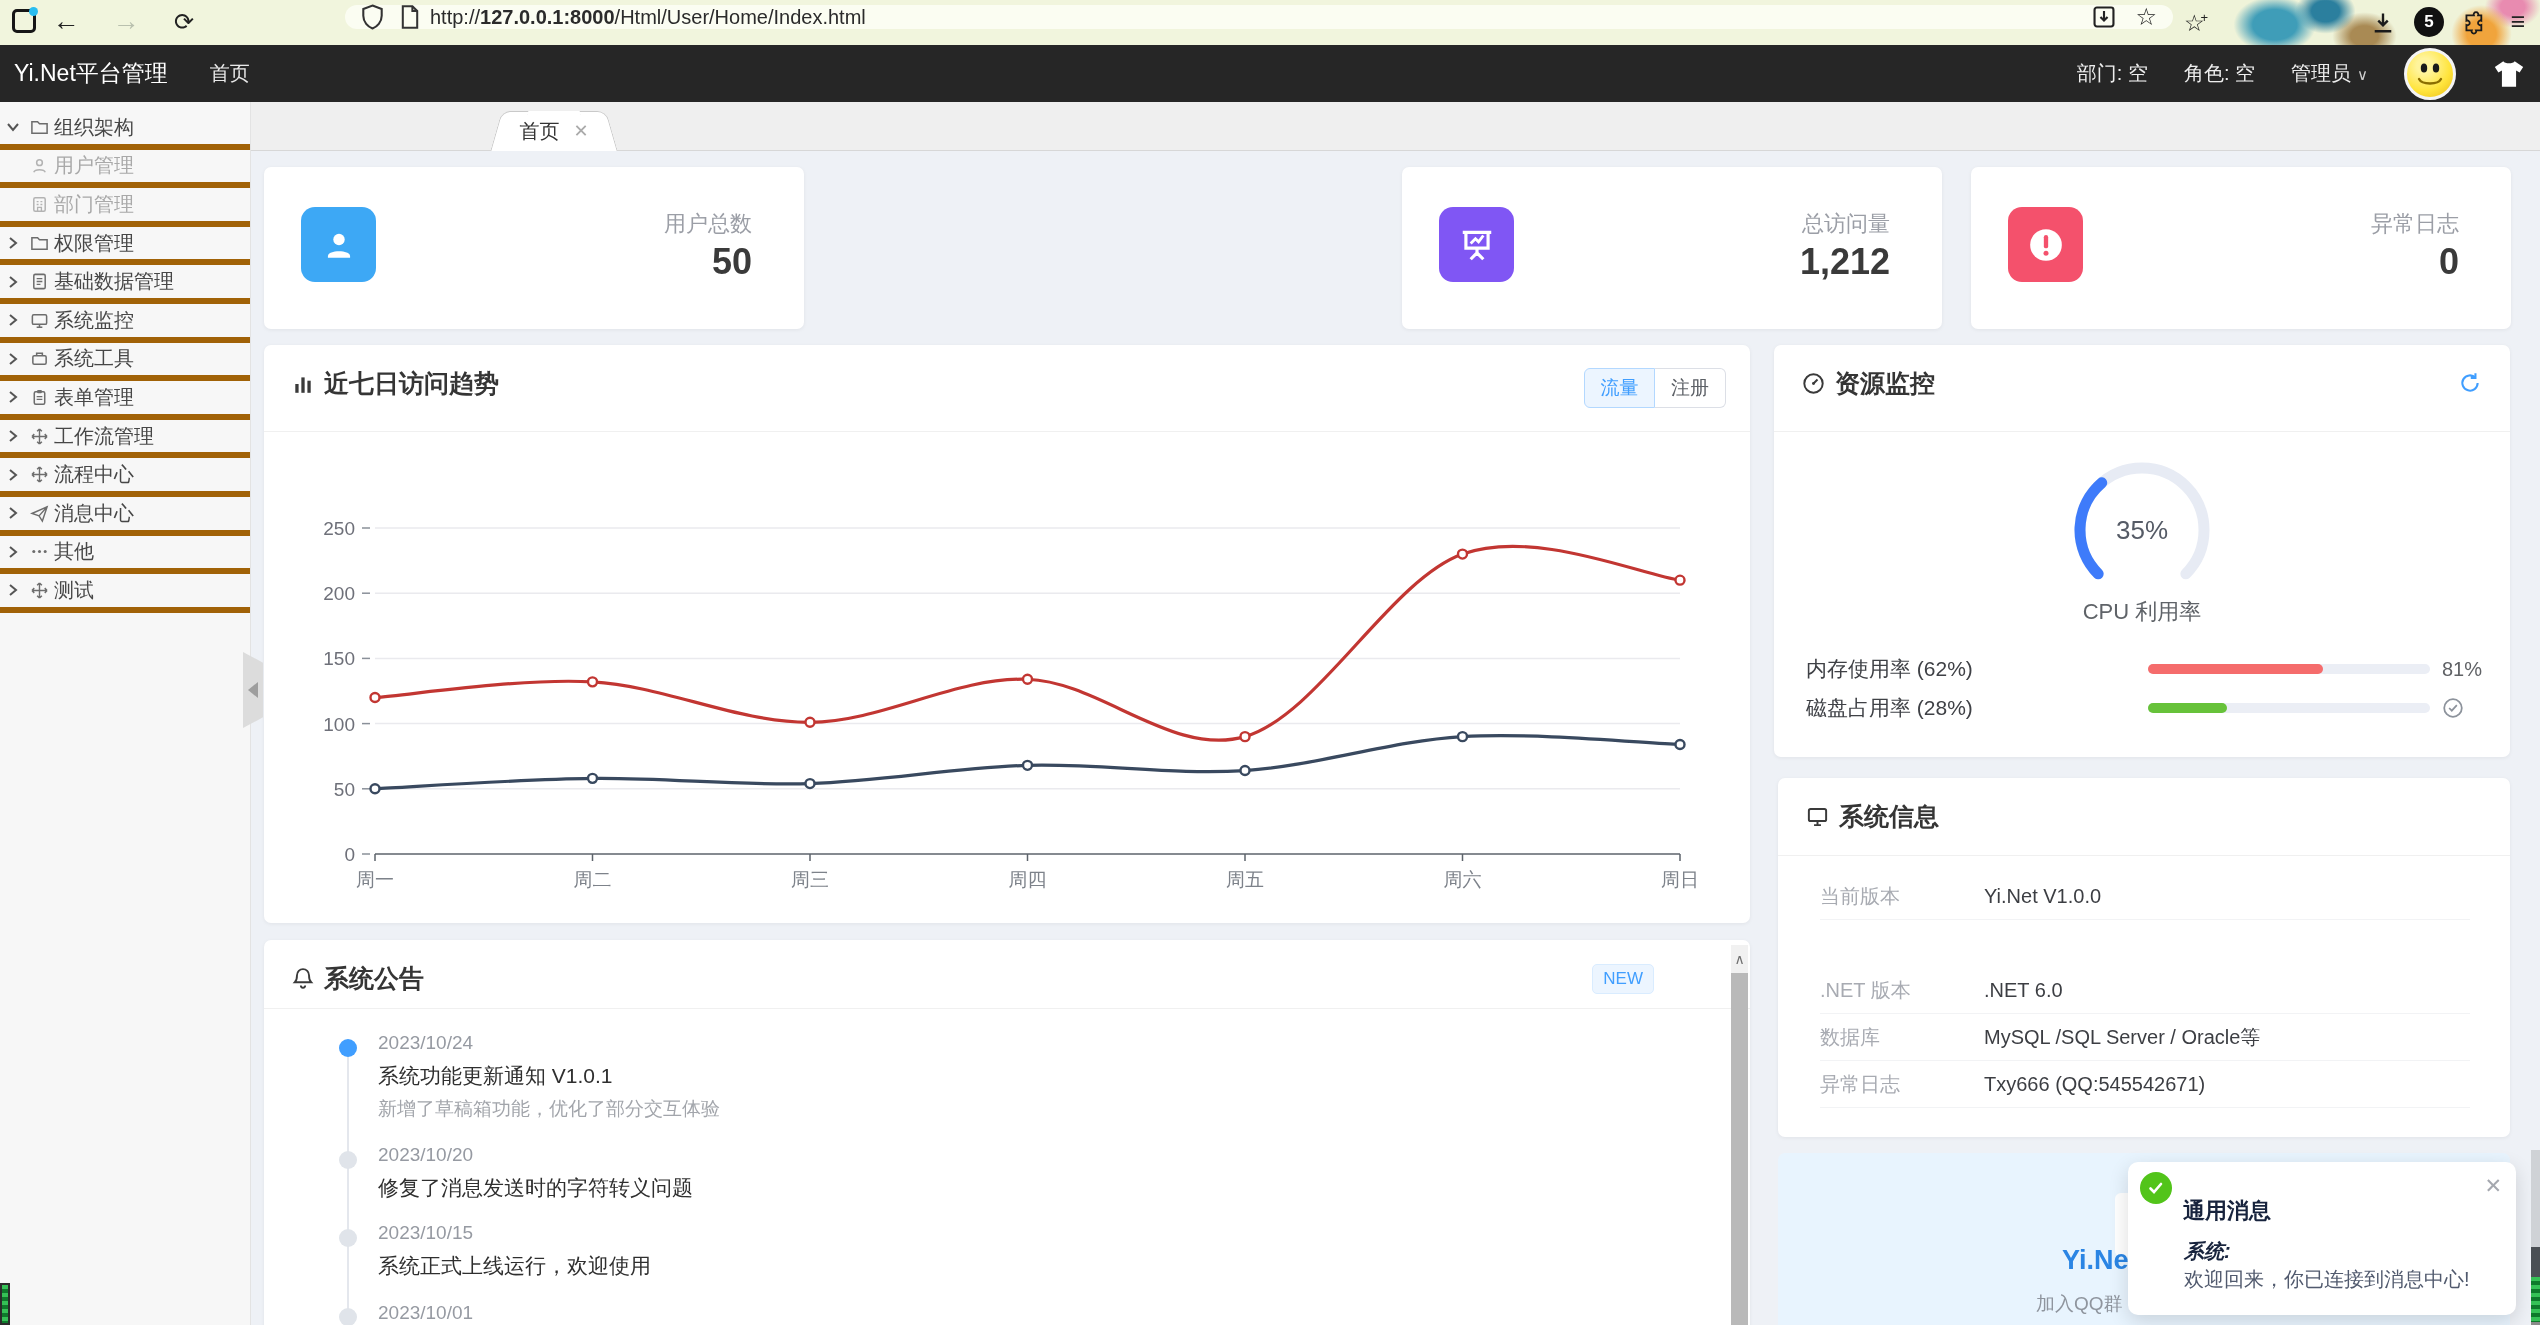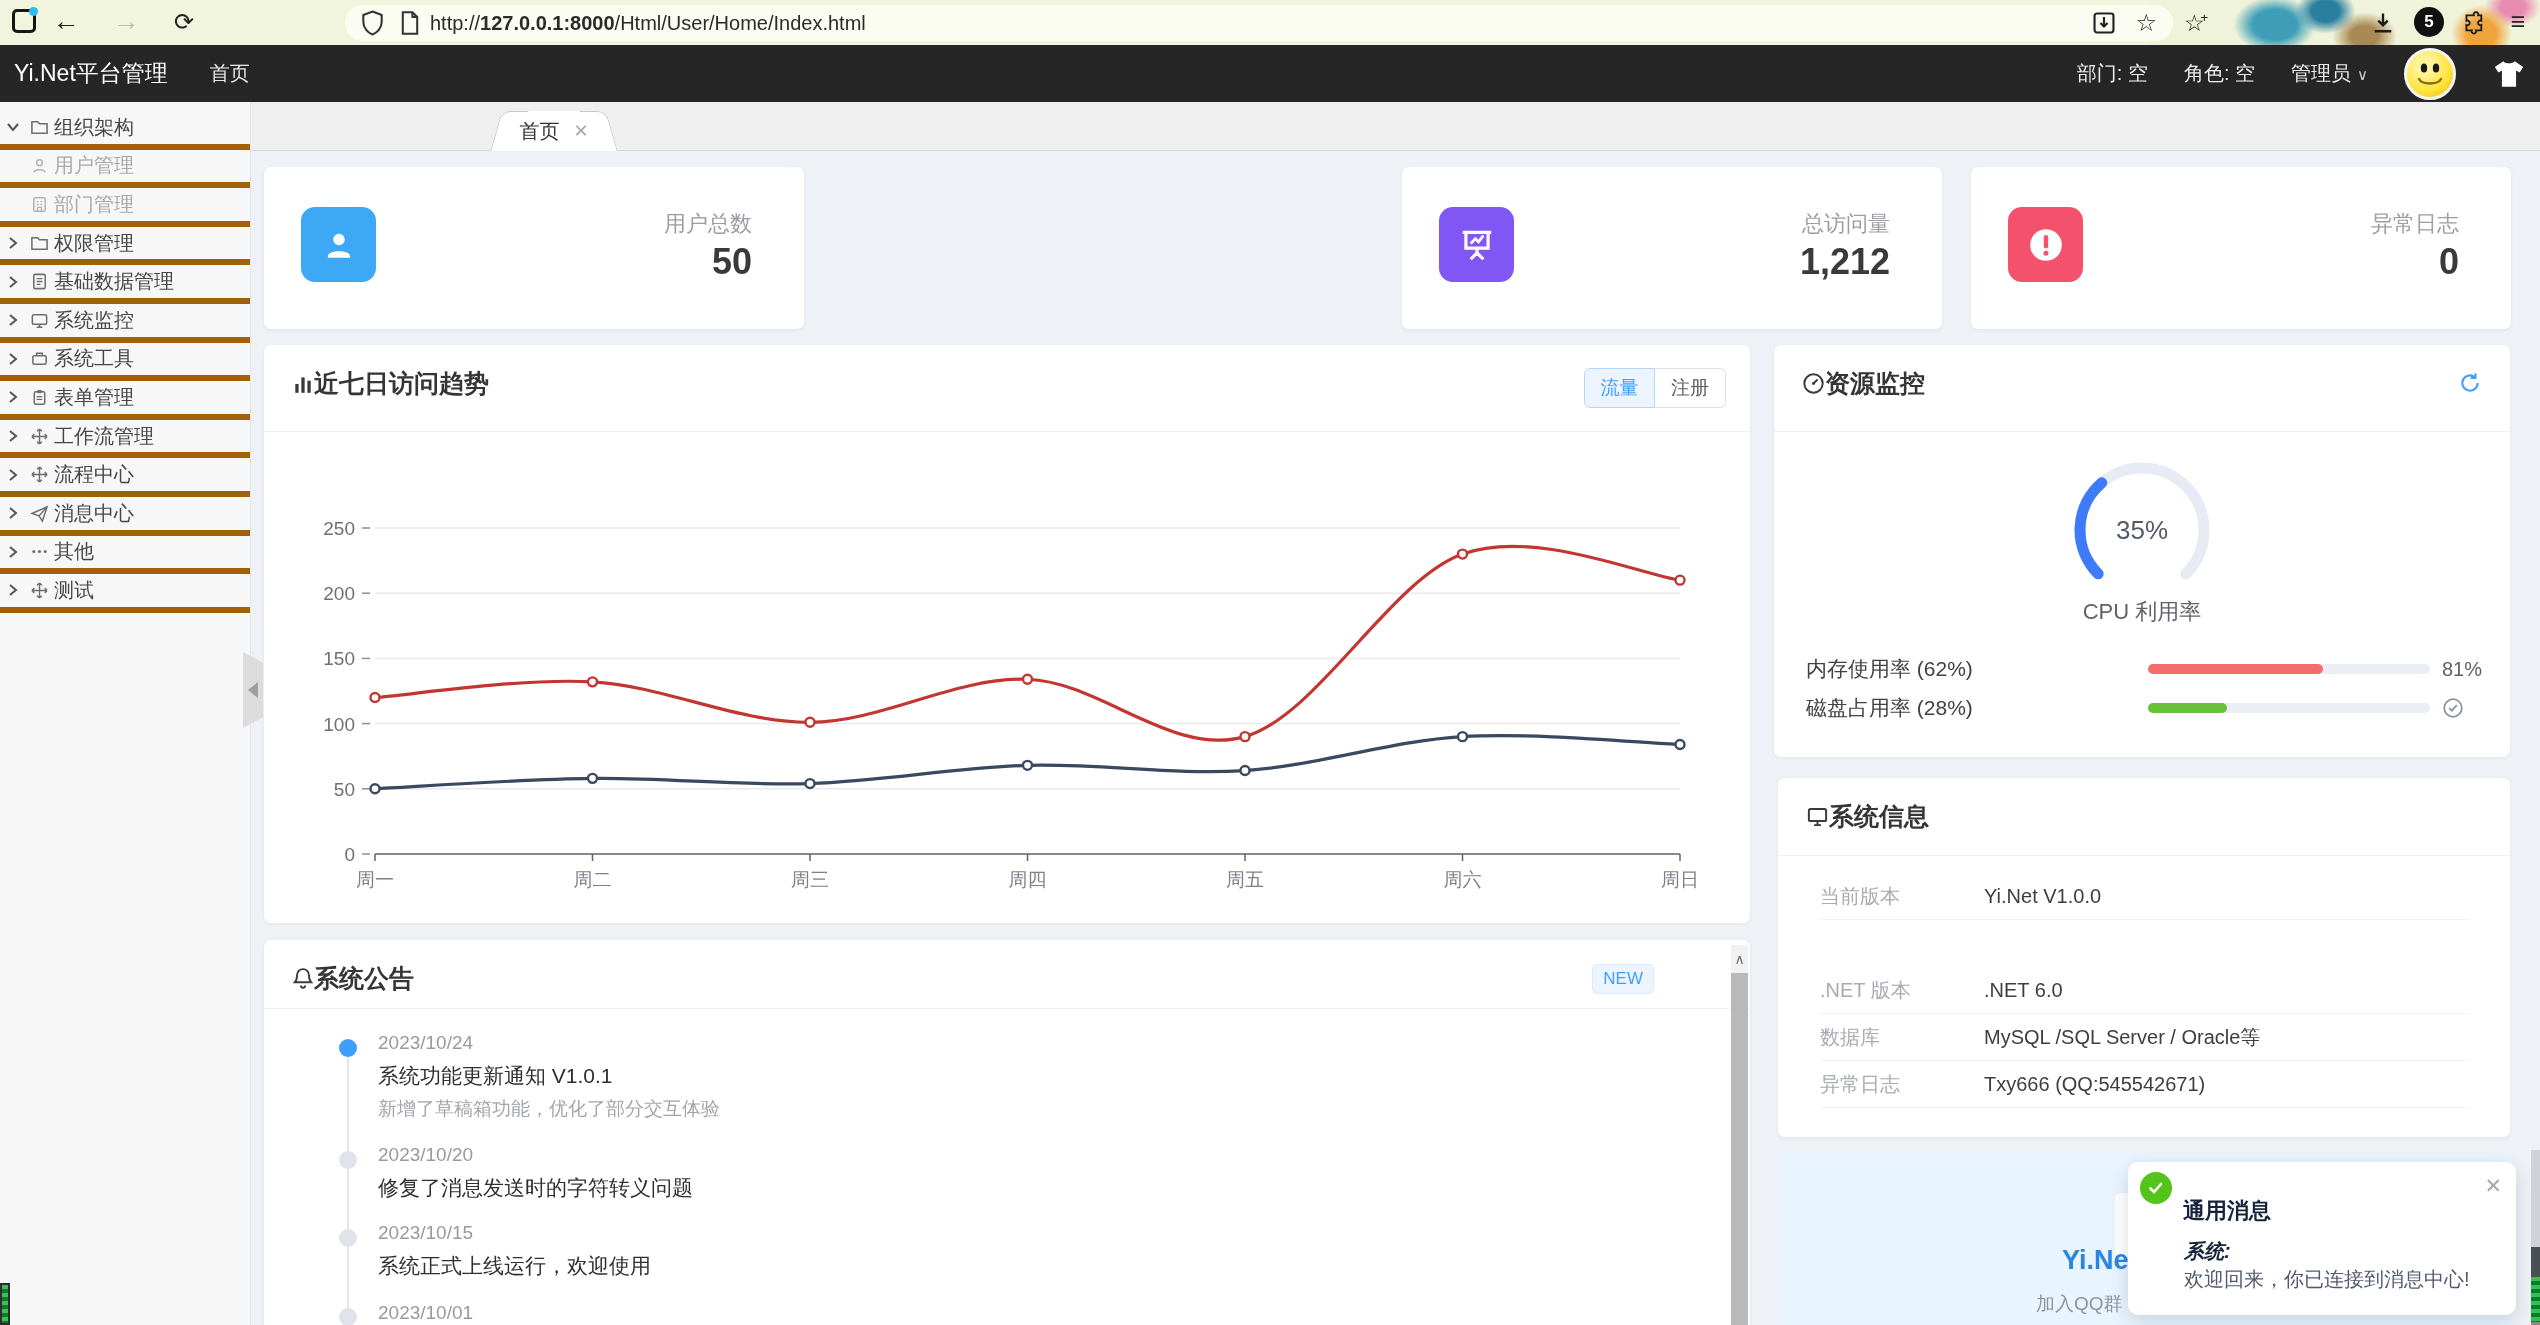--- a/index.html
+++ b/index.html
@@ -12,21 +12,21 @@
     background:
       radial-gradient(55px 38px at 32% 55%, #3f9db8 0 40%, rgba(63,157,184,0) 75%),
       radial-gradient(40px 30px at 45% 25%, #2b7f9e 0 35%, rgba(43,127,158,0) 75%),
       radial-gradient(46px 34px at 55% 80%, #a98a54 0 30%, rgba(169,138,84,0) 70%),
       radial-gradient(42px 40px at 85% 75%, #f0a43c 0 35%, rgba(240,164,60,0) 72%),
       radial-gradient(40px 30px at 93% 15%, #e88bb0 0 30%, rgba(232,139,176,0) 70%),
       #eff3d9;}
   .blogo{position:absolute;left:12px;top:9px;width:24px;height:24px;border:3px solid #161616;border-radius:5px;background:#f1f5dd;}
   .blogo .dot{position:absolute;right:-5px;top:-5px;width:9px;height:9px;border-radius:50%;background:#29bdf0;}
   .nav-glyph{position:absolute;top:0;height:45px;line-height:43px;font-size:27px;color:#222;text-align:center;width:40px;}
-  .url-pill{position:absolute;left:345px;top:5px;width:1828px;height:36px;background:#fbfdf2;border-radius:18px;display:flex;align-items:center;z-index:51;}
+  .url-pill{position:absolute;left:345px;top:5px;width:1828px;height:24px;background:#fbfdf2;border-radius:18px;display:flex;align-items:center;z-index:51;}
   .url-text{font-size:20px;color:#2b2b2b;margin-left:10px;white-space:nowrap;}
   .pill-ic{margin-left:16px;display:flex;align-items:center;}
   .right-ic{position:absolute;top:8px;z-index:52;display:flex;align-items:center;justify-content:center;width:32px;height:30px;}
   .ext-badge{position:absolute;left:2414px;top:7px;width:30px;height:30px;border-radius:50%;background:#111;color:#fff;font-size:17px;font-weight:bold;text-align:center;line-height:30px;z-index:53;}
 
   
   .app-nav{position:absolute;left:0;top:45px;width:2540px;height:57px;background:#262626;z-index:40;display:flex;align-items:center;}
   .brand{color:#ffffff;font-size:23px;margin-left:14px;}
   .nav-item{color:#e8e8e8;font-size:20px;margin-left:42px;}
   .nav-right{position:absolute;right:14px;display:flex;align-items:center;gap:36px;color:#ededed;font-size:20px;}
@@ -53,21 +53,21 @@
   .tab-close{font-size:18px;color:#aaa;position:relative;z-index:2;}
 
   
   .content{position:absolute;left:251px;top:151px;right:0;bottom:0;background:#eef1f6;overflow:hidden;z-index:10;}
   .card{position:absolute;background:#fff;border-radius:7px;box-shadow:0 1px 4px rgba(0,0,0,.06);}
   .stat-card{height:162px;width:540px;top:16px;}
   .stat-ico{position:absolute;left:37px;top:40px;width:75px;height:75px;border-radius:14px;display:flex;align-items:center;justify-content:center;}
   .stat-label{position:absolute;right:52px;top:42px;font-size:22px;color:#9b9ea6;}
   .stat-value{position:absolute;right:52px;top:74px;font-size:36px;font-weight:bold;color:#3a3a3a;}
 
-  .card-head{position:absolute;left:28px;top:22px;display:flex;align-items:center;}
+  .card-head{position:absolute;left:28px;top:22px;display:flex;align-items:center;gap:10px;}
   .card-title{font-size:25px;font-weight:bold;color:#353535;}
   .head-divider{position:absolute;left:0;right:0;height:1px;background:#f0f0f0;}
 
   
   #trend-card{left:13px;top:194px;width:1486px;height:578px;}
   .toggle{position:absolute;right:24px;top:23px;display:flex;}
   .toggle .t-btn{width:71px;height:40px;border:1px solid #dcdfe6;background:#fff;color:#5d6167;font-size:19px;display:flex;align-items:center;justify-content:center;}
   .toggle .t-btn.first{border-radius:6px 0 0 6px;}
   .toggle .t-btn.last{border-radius:0 6px 6px 0;border-left:none;}
   .toggle .t-btn.active{background:#ecf5ff;border-color:#b3d8ff;color:#409eff;}

